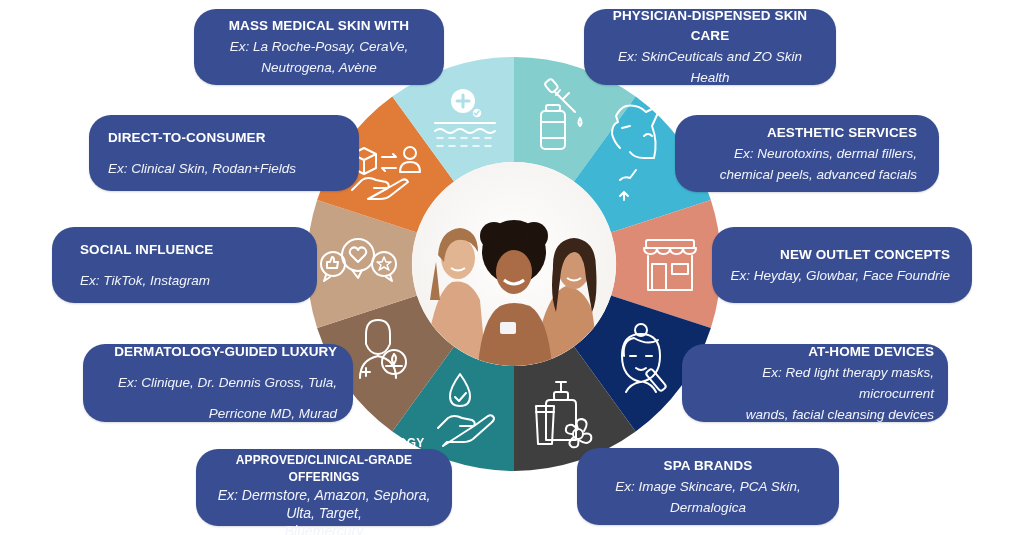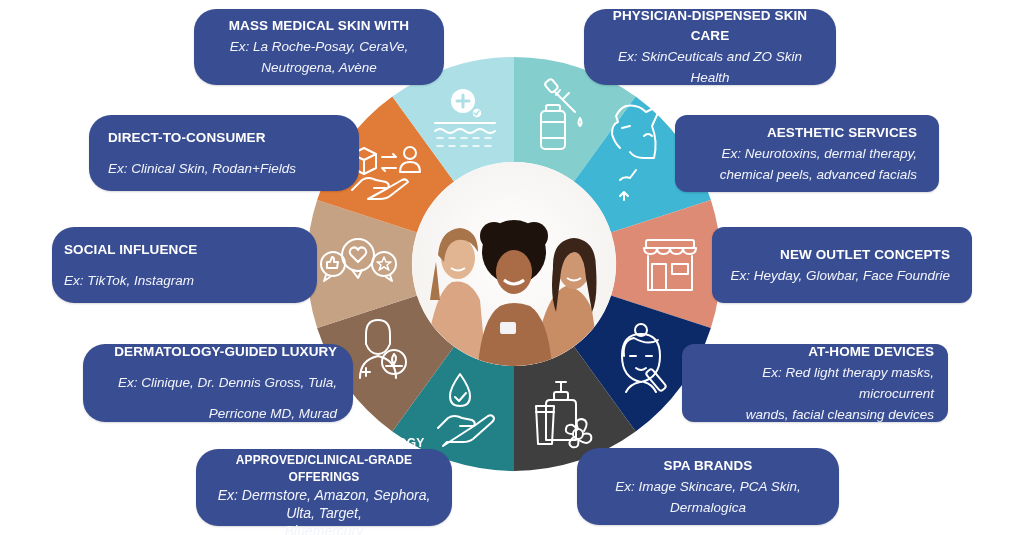--- a/index.html
+++ b/index.html
@@ -6,21 +6,21 @@
   body { width: 1024px; height: 535px; position: relative; overflow: hidden; font-family: "Liberation Sans", sans-serif; }
   .wheel { position: absolute; left: 0; top: 0; width: 1024px; height: 535px; }
   .box {
     position: absolute; background: #394d92; color: #ffffff; border-radius: 22px;
     box-sizing: border-box; padding: 8px 16px; display: flex; flex-direction: column; justify-content: center;
     box-shadow: 0 1px 2px rgba(0,0,0,0.15);
   }
   .box .title { font-weight: bold; font-size: 13.5px; line-height: 20px; letter-spacing: 0.1px; }
   .box .ex { font-style: italic; font-size: 13.5px; line-height: 21px; color: #f2f4fa; }
   .box.center { text-align: center; }
-  .box.right { text-align: right; border-radius: 12px; }
+  .box.right { text-align: right; }
   .box.left { text-align: left; gap: 10px; }
   .box.small .title { font-size: 12px; line-height: 17px; }
   .box.small .ex { font-size: 14px; line-height: 18px; }
 </style>
 </head>
 <body>
 
 <svg class="wheel" viewBox="0 0 1024 535" xmlns="http://www.w3.org/2000/svg">
   <defs>
     <clipPath id="innerClip">
@@ -174,25 +174,25 @@
   <div class="ex">Ex: SkinCeuticals and ZO Skin Health</div>
 </div>
 
 <div class="box left" style="left:89px; top:115px; width:270px; height:76px; padding-left:19px;">
   <div class="title">DIRECT-TO-CONSUMER</div>
   <div class="ex">Ex: Clinical Skin, Rodan+Fields</div>
 </div>
 
 <div class="box right" style="left:675px; top:115px; width:264px; height:77px; padding-right:22px;">
   <div class="title">AESTHETIC SERVICES</div>
-  <div class="ex">Ex: Neurotoxins, dermal therapy,</div>
+  <div class="ex">Ex: Neurotoxins, dermal fillers,</div>
   <div class="ex">chemical peels, advanced facials</div>
 </div>
 
-<div class="box left" style="left:52px; top:227px; width:265px; height:76px; padding-left:12px;">
+<div class="box left" style="left:52px; top:227px; width:265px; height:76px; padding-left:28px;">
   <div class="title">SOCIAL INFLUENCE</div>
   <div class="ex">Ex: TikTok, Instagram</div>
 </div>
 
 <div class="box right" style="left:712px; top:227px; width:260px; height:76px; padding-right:22px;">
   <div class="title">NEW OUTLET CONCEPTS</div>
   <div class="ex">Ex: Heyday, Glowbar, Face Foundrie</div>
 </div>
 
 <div class="box left" style="left:83px; top:344px; width:270px; height:78px; padding-left:19px;text-align:right;">

